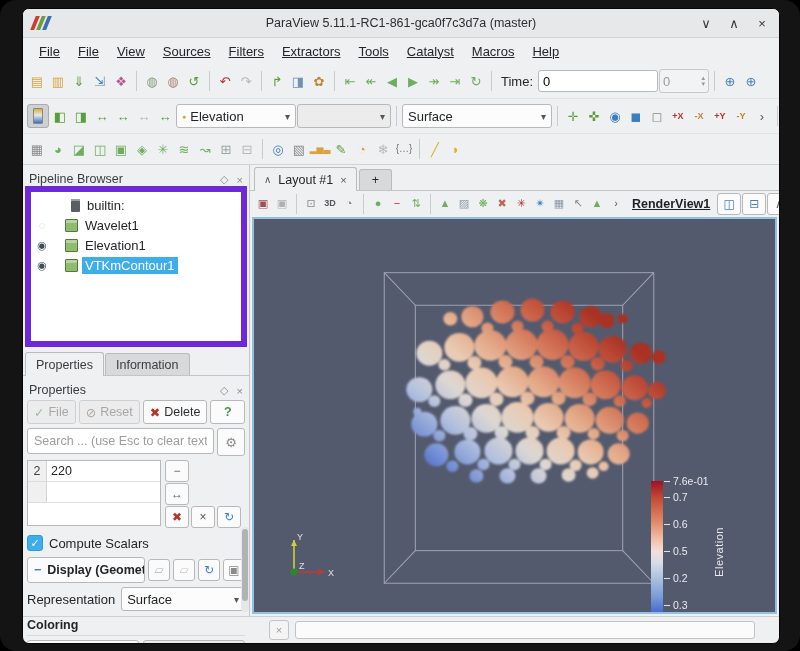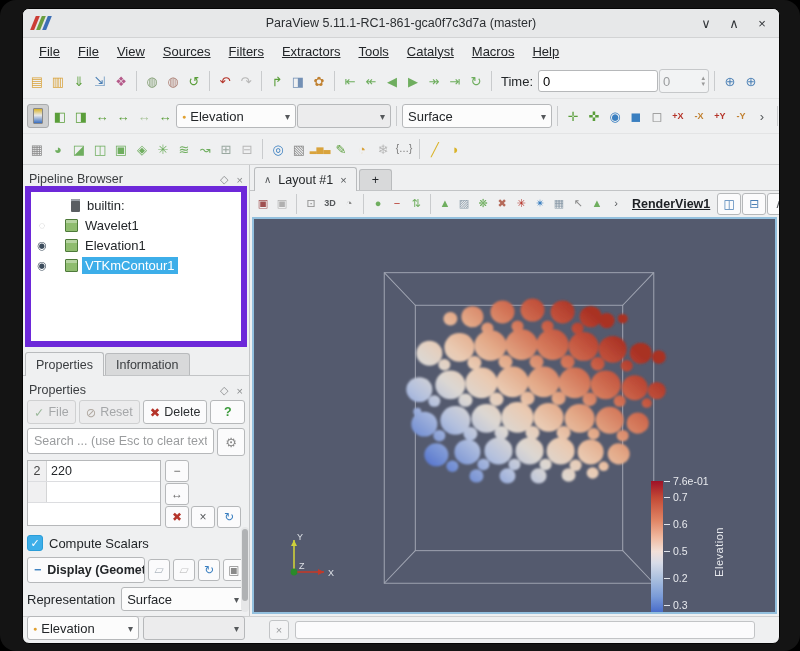--- a/index.html
+++ b/index.html
@@ -332,20 +332,21 @@
           <span class="sbtn" style="width: 20px; color: rgb(58, 127, 192);">↻</span>
           <span class="sbtn" style="width: 20px; color: rgb(138, 138, 138);">▣</span>
         </div>
         <div class="reprow">
           <span>Representation</span>
           <span class="combo" style="flex:1">
             <span class="cv">Surface</span>
             <span class="chev" style="color: rgb(85, 88, 91);">▾</span>
           </span>
         </div>
+        <div class="sechdr">Coloring</div>
         <div class="colrow">
           <span class="combo" style="width:100px">
             <span style="font-size: 7px; color: rgb(224, 160, 48);">●</span>
             <span class="cv">Elevation</span>
             <span class="chev" style="color: rgb(85, 88, 91);">▾</span>
           </span>
           <span class="combo dis" style="flex:1">
             <span class="cv"></span>
                 <span class="chev" style="color: rgb(85, 88, 91);">▾</span>
           </span>

